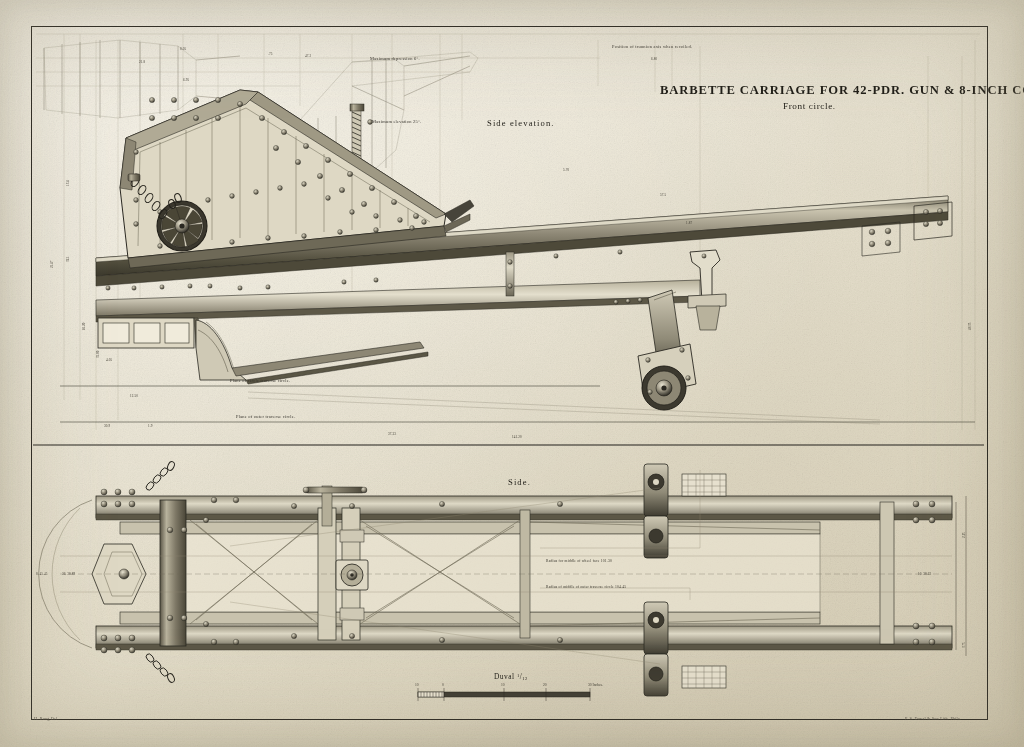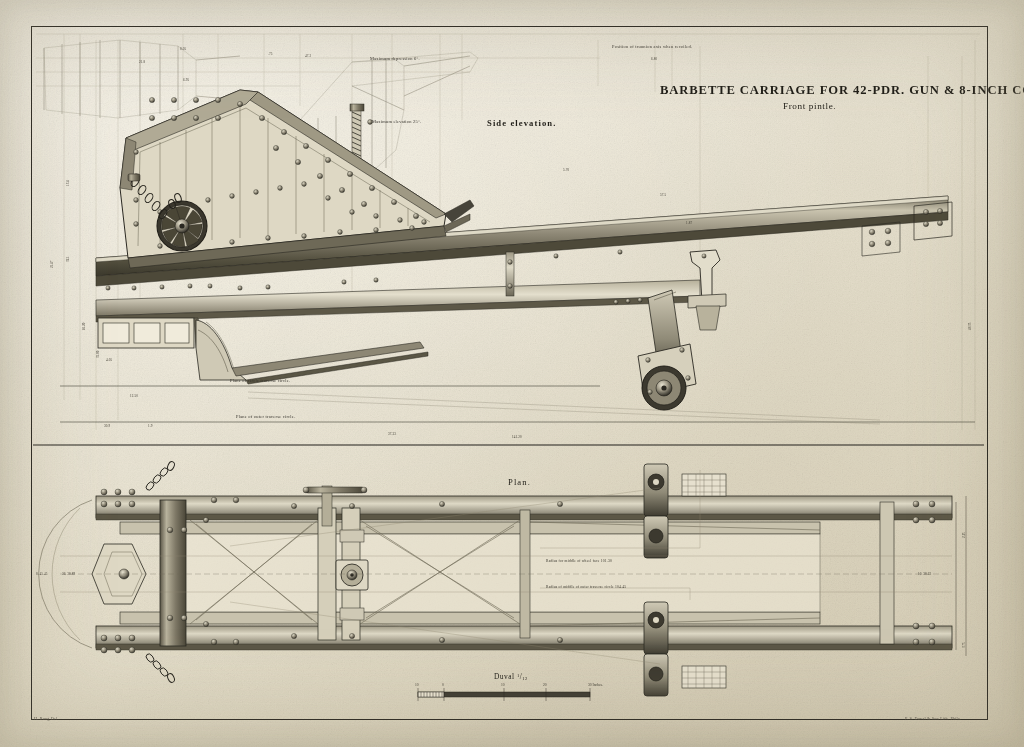--- a/index.html
+++ b/index.html
@@ -537,24 +537,24 @@
     <rect x="418" y="692" width="172" height="5" fill="#3d3a31" stroke="#23211b" stroke-width=".5"></rect>
     <rect x="418" y="692" width="26" height="5" fill="#ece6d4" stroke="#23211b" stroke-width=".5"></rect>
     <g stroke="#23211b" stroke-width=".45">
       <path d="M421 692 V697 M424 692 V697 M427 692 V697 M430 692 V697 M433 692 V697 M436 692 V697 M439 692 V697 M442 692 V697"></path>
       <path d="M444 688 V701 M504 688 V701 M546 688 V701 M590 688 V701 M418 688 V701"></path>
     </g>
   </g>
 </svg>
 
 <div class="txt title" style="left:660px;top:83px;">BARBETTE CARRIAGE FOR 42-PDR. GUN &amp; 8-INCH COLUMBIAD.</div>
-<div class="txt subtitle" style="left:783px;top:101px;">Front pintle.</div>
-
-<div class="txt viewlabel" style="left:487px;top:118px;font-weight:bold;">Side elevation.</div>
-<div class="txt viewlabel" style="left:508px;top:477px;">Plan.</div>
+<div class="txt subtitle" style="left:783px;top:101px;">Front circle.</div>
+
+<div class="txt viewlabel" style="left:487px;top:118px;">Side elevation.</div>
+<div class="txt viewlabel" style="left:508px;top:477px;">Side.</div>
 
 <div class="txt anno" style="left:370px;top:56px;">Maximum depression 6°.</div>
 <div class="txt anno" style="left:372px;top:119px;">Maximum elevation 25°.</div>
 <div class="txt anno" style="left:612px;top:44px;">Position of trunnion axis when recoiled.</div>
 <div class="txt anno" style="left:230px;top:378px;">Plane of circle traverse circle.</div>
 <div class="txt anno" style="left:236px;top:414px;">Plane of outer traverse circle.</div>
 <div class="txt anno-sm" style="left:546px;top:559px;">Radius for middle of wheel face  101.30</div>
 <div class="txt anno-sm" style="left:546px;top:585px;">Radius of middle of outer traverse circle  104.45</div>
 
 <div class="txt scalelbl" style="left:494px;top:672px;">

